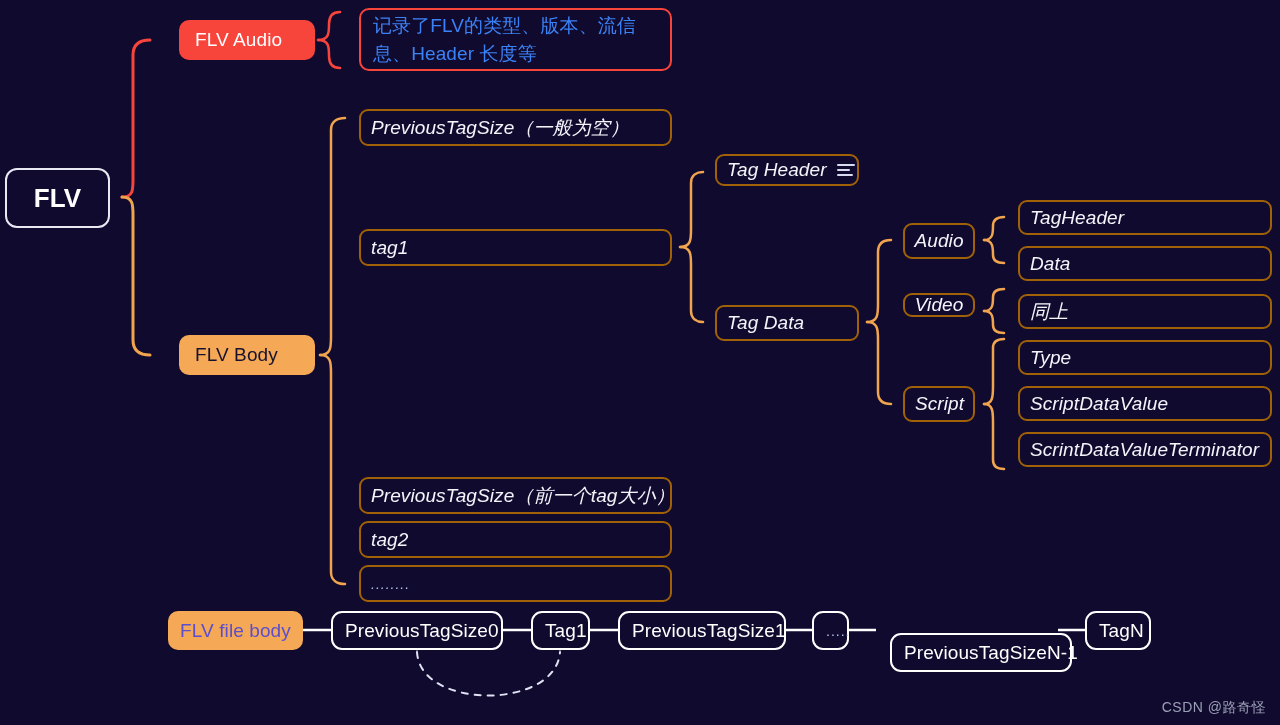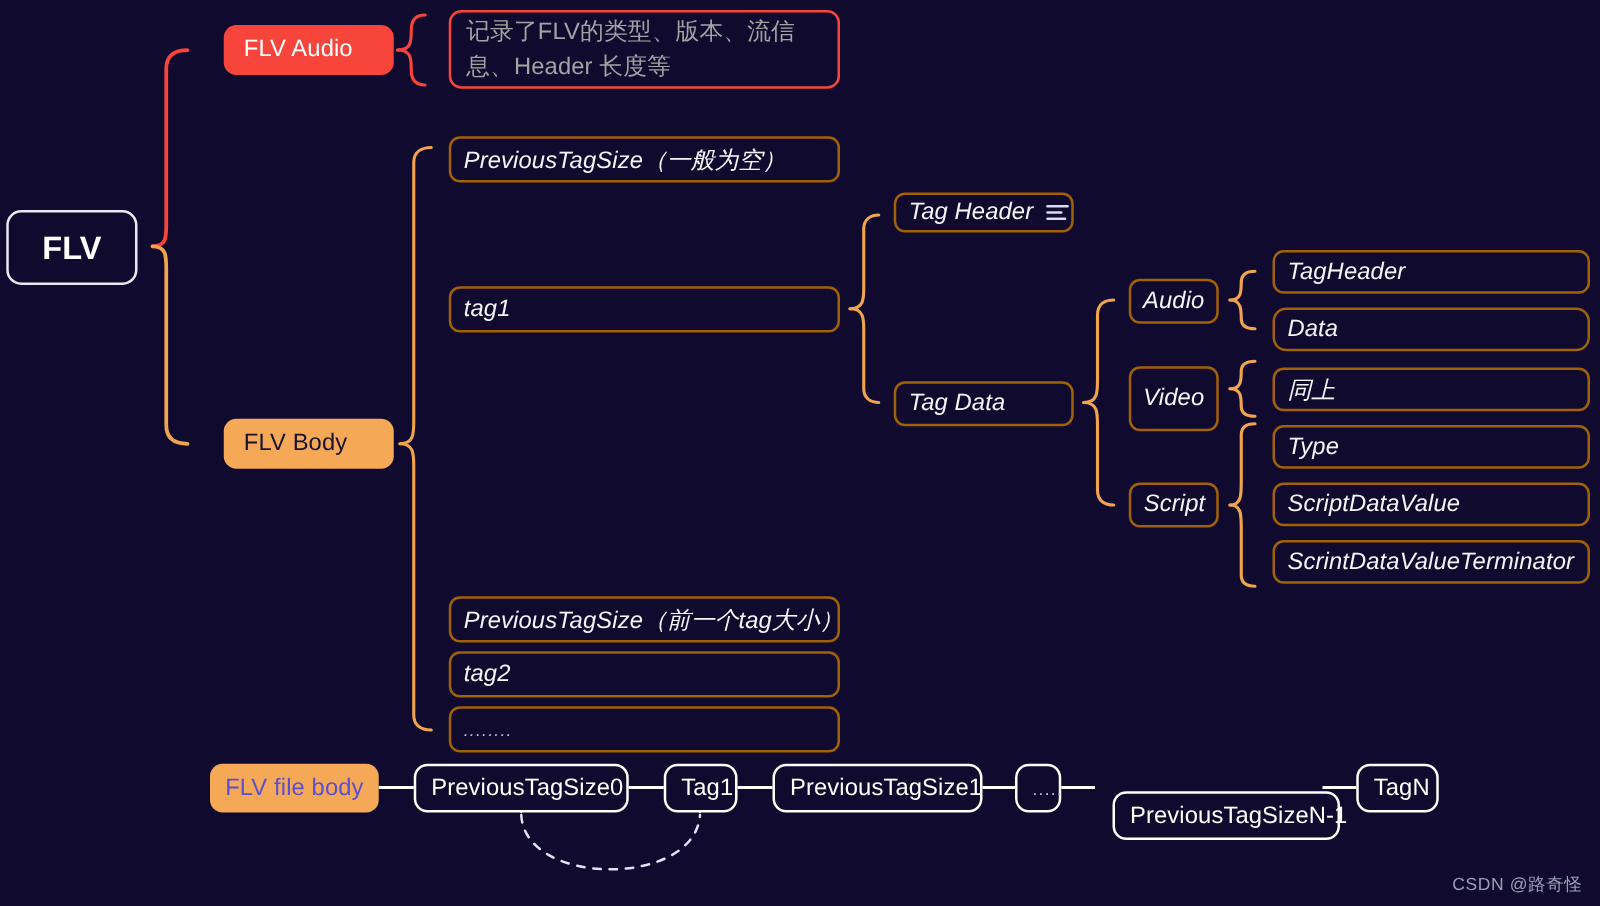--- a/index.html
+++ b/index.html
@@ -46,21 +46,21 @@
     background: #f8453c;
     color: #ffffff;
     font-size: 19px;
     padding: 0 16px;
     border-radius: 10px;
   }
   
   .n-red-line {
     border: 2.5px solid #f8453c;
     background: #100a2e;
-    color: #a3a3a3;
+    color: #3b82f6;
     font-size: 19px;
     padding: 6px 12px;
     line-height: 1.45;
     white-space: normal;
     border-radius: 10px;
   }
   
   .n-orange-fill {
     background: #f5a855;
     color: #18122e;
@@ -200,31 +200,31 @@
         <i></i>
       </span>
   </div>
   <div class="node n-orange-line" style="left:715px; top:305px; width:144px; height:36px;">
     <span>Tag Data</span>
   </div>
 
   <div class="node n-orange-line" style="left:903px; top:223px; width:72px; height:36px; justify-content:center;">
     <span>Audio</span>
   </div>
-  <div class="node n-orange-line" style="left:903px; top:293px; width:72px; height:52px; justify-content:center;">
+  <div class="node n-orange-line" style="left:903px; top:293px; width:72px; height:24px; justify-content:center;">
     <span>Video</span>
   </div>
   <div class="node n-orange-line" style="left:903px; top:386px; width:72px; height:36px; justify-content:flex-start;">
     <span>Script</span>
   </div>
 
   <div class="node n-orange-line" style="left:1018px; top:200px; width:254px; height:35px;">
     <span>TagHeader</span>
   </div>
-  <div class="node n-orange-line" style="left:1018px; top:246px; width:254px; height:35px;border-radius:11px;">
+  <div class="node n-orange-line" style="left:1018px; top:246px; width:254px; height:35px;">
     <span>Data</span>
   </div>
 
   <div class="node n-orange-line" style="left:1018px; top:340px; width:254px; height:35px;">
     <span>Type</span>
   </div>
 
   <div class="node n-orange-line" style="left:1018px; top:294px; width:254px; height:35px;">
     <span>同上</span>
   </div>

